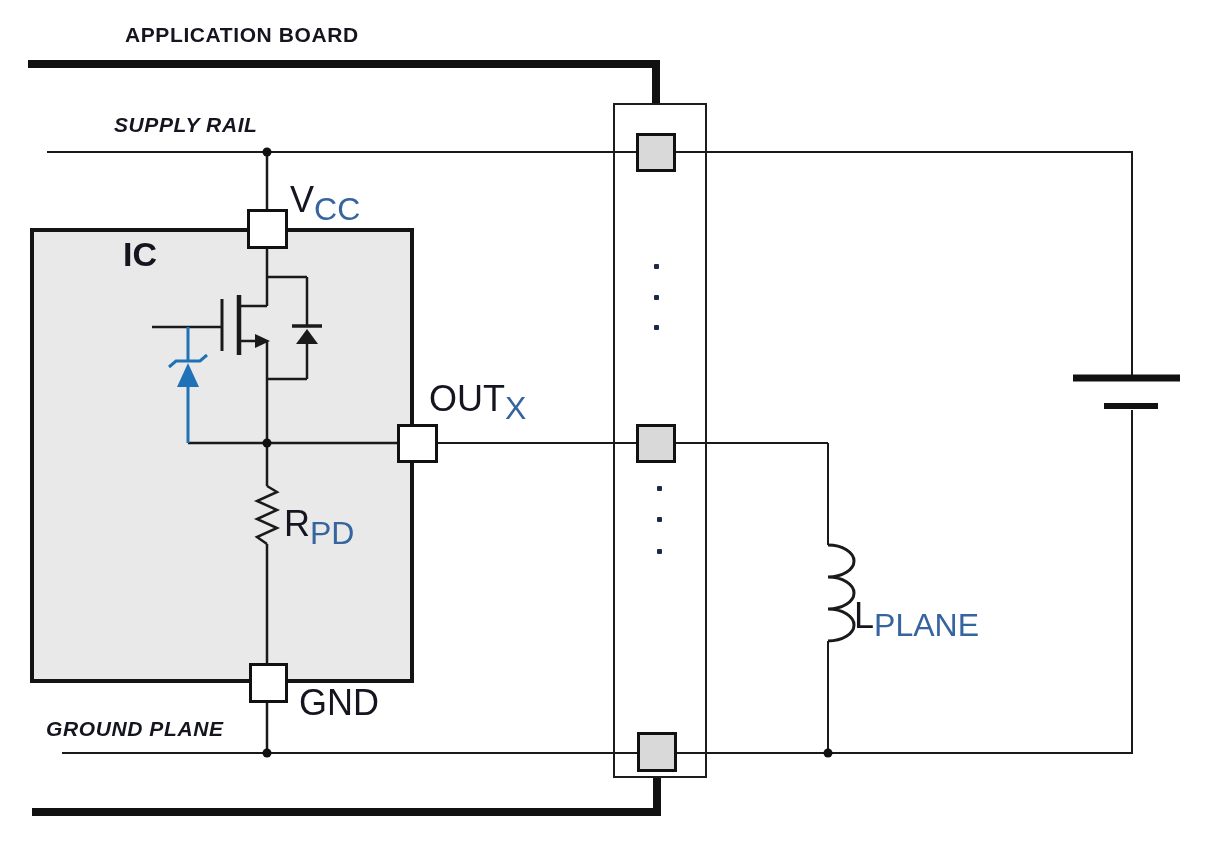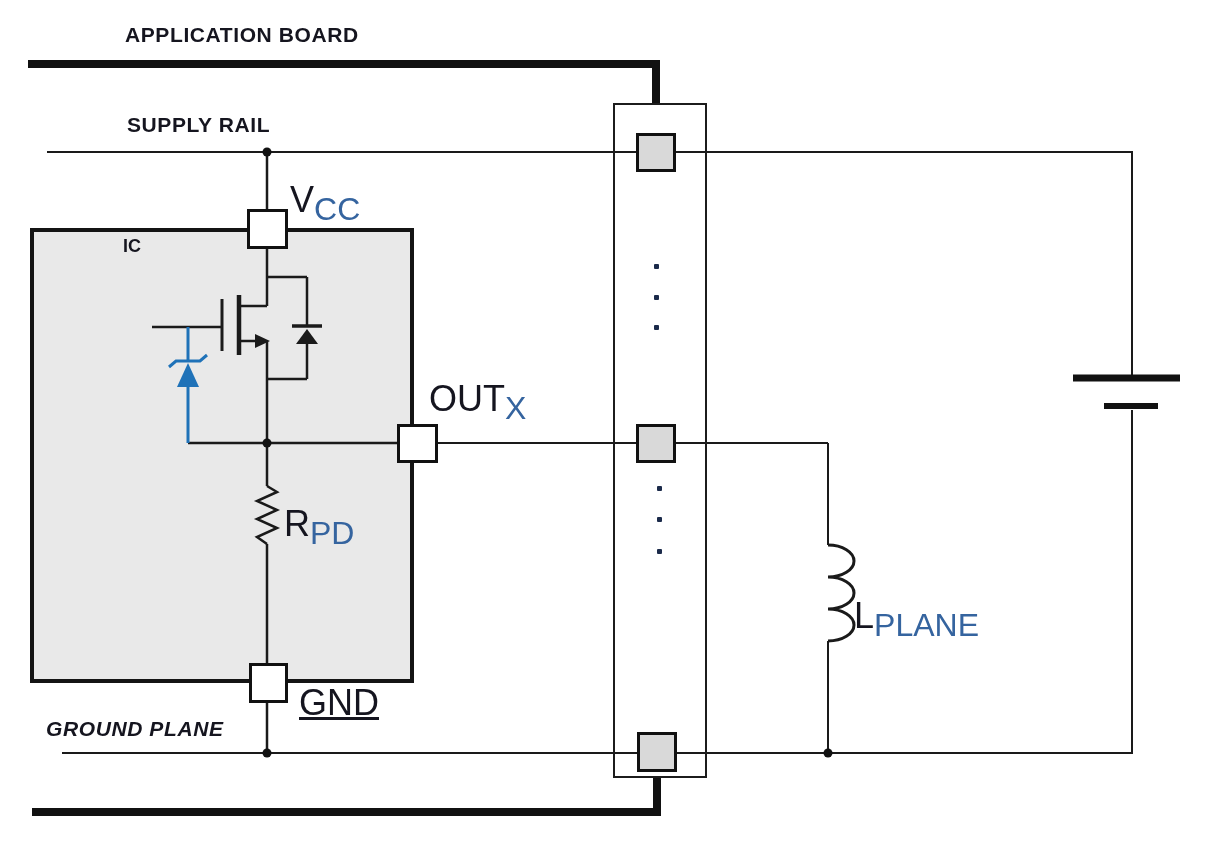--- a/index.html
+++ b/index.html
@@ -54,29 +54,29 @@
   .pin-lbl{
     position:absolute;color:var(--label-text);font-weight:400;
     font-size:36px;white-space:nowrap;z-index:5;line-height:1;
   }
   .pin-lbl .sub{
     font-size:32px;position:relative;top:8px;color:var(--subscript-text);
     letter-spacing:0;
   }
   .ic-lbl{
     position:absolute;left:123px;top:237px;color:var(--label-text);
-    font-weight:bold;font-size:18px;z-index:5;line-height:1;
+    font-weight:bold;font-size:34px;z-index:5;line-height:1;
   }
   .lbl-appboard{left:125px;top:24px;}
-  .lbl-supply{left:127px;top:114px;}
+  .lbl-supply{left:114px;top:114px;font-style:italic;}
   .lbl-groundplane{left:46px;top:718px;font-style:italic;}
   .lbl-vcc{left:290px;top:182px;}
   .lbl-out{left:429px;top:381px;}
   .lbl-rpd{left:284px;top:506px;}
-  .lbl-gnd{left:299px;top:685px;text-decoration:underline;}
+  .lbl-gnd{left:299px;top:685px;}
   .lbl-lload{left:854px;top:598px;}
 </style>
 </head>
 <body>
 
 <div class="canvas">
 
   <div class="ic-box"></div>
 
   <svg class="layer-svg" width="1206" height="843" viewBox="0 0 1206 843">

